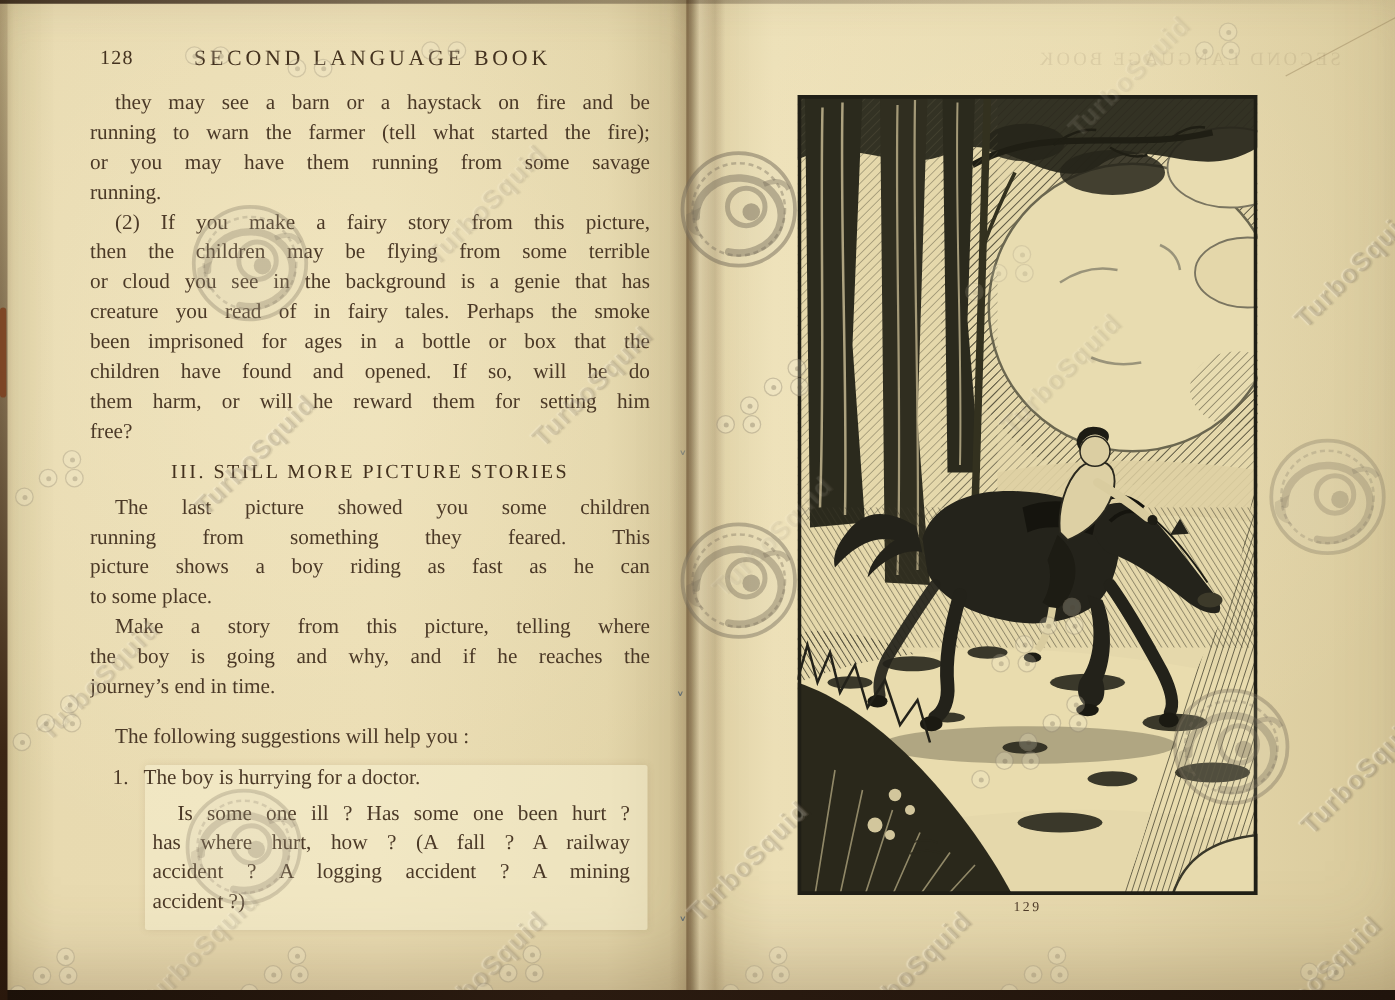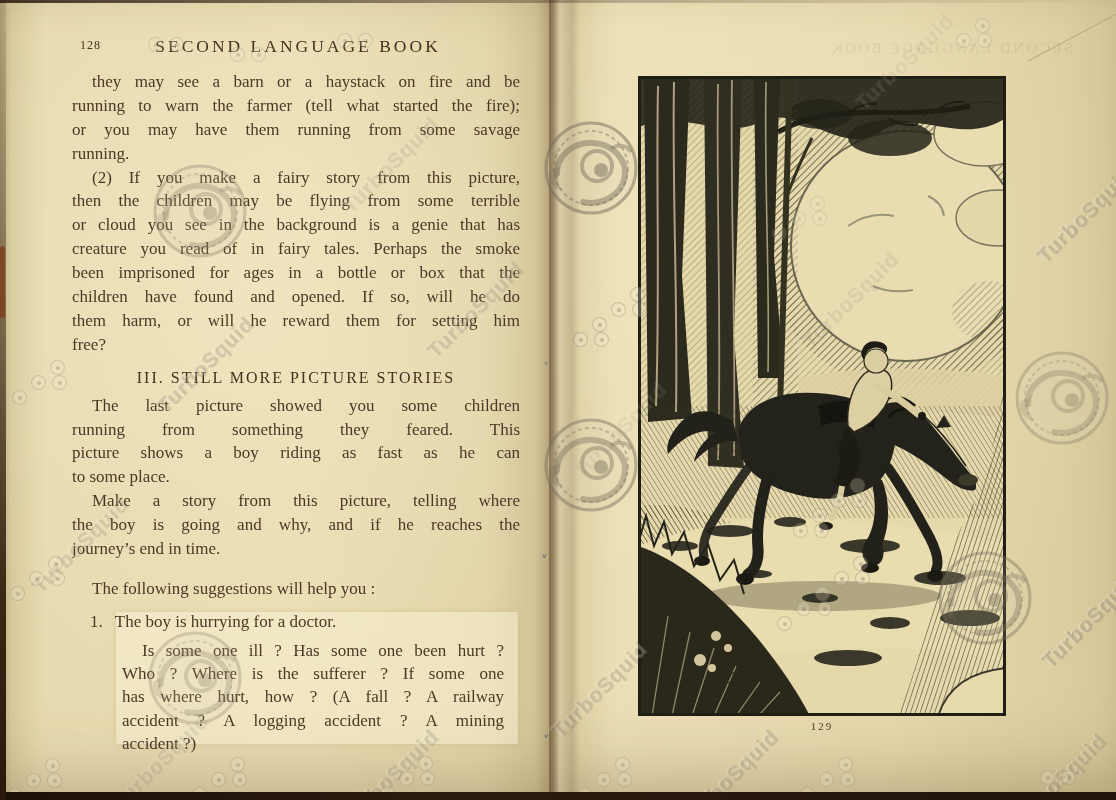--- a/index.html
+++ b/index.html
@@ -31,21 +31,21 @@
     background:linear-gradient(90deg,rgba(40,24,12,.85),rgba(40,24,12,.25) 55%,rgba(40,24,12,0));}
   .edge-left{position:absolute;left:0;top:0;width:6px;height:100%;z-index:60;
     background:linear-gradient(180deg,rgba(60,38,20,.1),rgba(60,38,20,.55) 40%,#3c2614 75%,#2a180c);}
   .rust-mark{position:absolute;left:0;top:246px;width:5px;height:72px;z-index:61;
     background:#7d3f1e;border-radius:3px;opacity:.85;}
   .crease{position:absolute;left:1022px;top:34px;width:112px;height:1px;z-index:25;
     background:rgba(130,105,70,.35);transform:rotate(-28deg);}
 
   
   .header{position:absolute;top:36px;left:72px;width:452px;color:#44321f;z-index:5;}
-  .pagenum-l{position:absolute;left:8px;top:2px;font-size:12px;letter-spacing:1px;}
+  .pagenum-l{position:absolute;left:8px;top:2px;font-size:16px;letter-spacing:1px;}
   .running-title{display:block;text-align:center;font-size:17.5px;letter-spacing:3px;}
 
   .bodytext{position:absolute;left:72px;top:70px;width:448px;z-index:5;
     font-size:17px;line-height:23.9px;color:#4b3927;}
   .line{height:23.9px;overflow:hidden;text-align:justify;text-align-last:justify;text-justify:inter-word;}
   .line.last{text-align-last:left;}
   .line.ind{text-indent:20px;}
   .heading{text-align:center;text-align-last:center;letter-spacing:2px;font-size:16px;
     margin:9px 0 4px;color:#43311e;height:24px;}
   .p5{margin-top:16px;}
@@ -117,21 +117,20 @@
       <div class="line last">journey’s end in time.</div>
 
       <div class="line last ind p5">The following suggestions will help you :</div>
 
       <div class="line last listline">
         <span class="listnum">1.</span><span>The boy is hurrying for a doctor.</span>
       </div>
 
       <div class="sub">
         <div class="line ind">Is some one ill ?   Has some one been hurt ?</div>
-        <div class="line">Who ?   Where is the sufferer ?   If some one</div>
         <div class="line">has where hurt, how ?   (A fall ?   A railway</div>
         <div class="line">accident ?   A logging accident ?   A mining</div>
         <div class="line last">accident ?)</div>
       </div>
     </div>
   </div>
 
   <div class="right-page">
     <div class="ghost-title">SECOND LANGUAGE BOOK</div>
 

